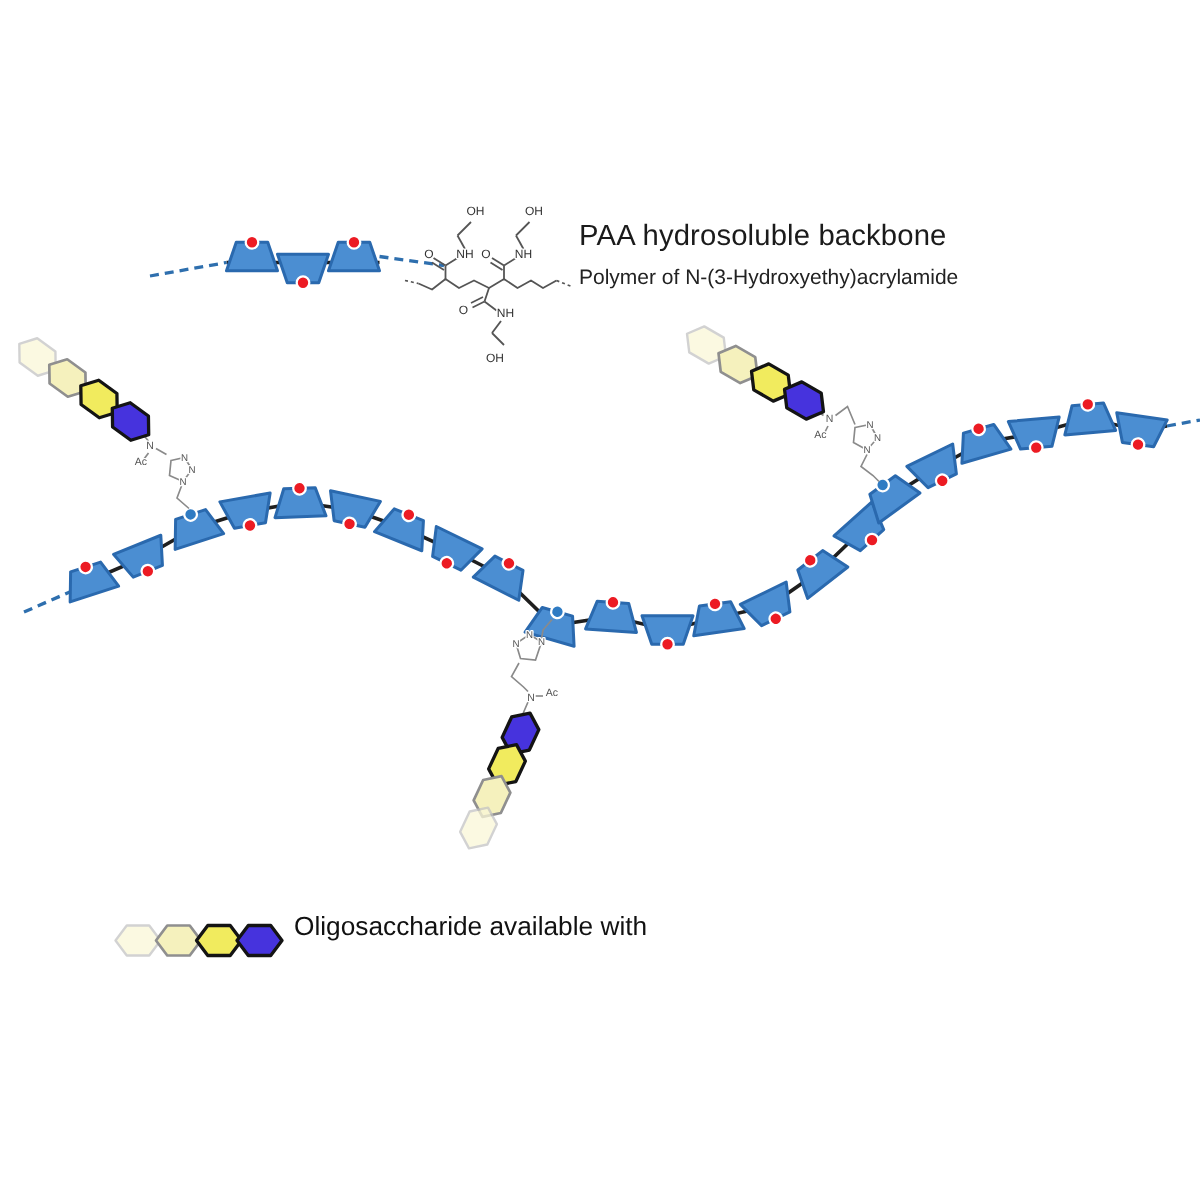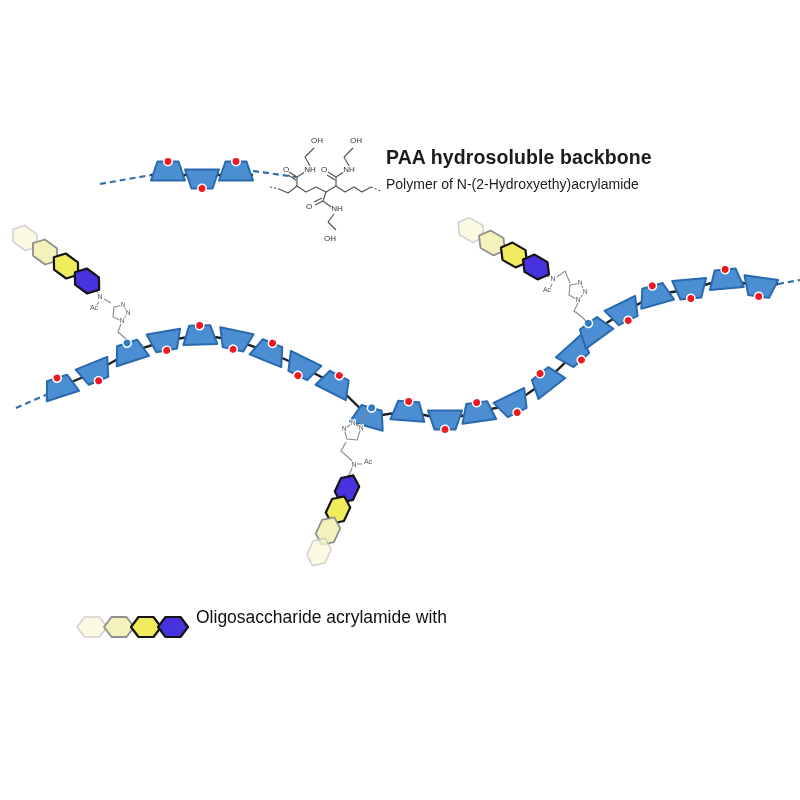--- a/index.html
+++ b/index.html
@@ -2,21 +2,21 @@
 <html><head>
 <meta charset="utf-8">
 <style>
   html,body{margin:0;padding:0;background:#ffffff;}
   .canvas{position:relative;width:800px;height:800px;background:#ffffff;overflow:hidden;
           font-family:"Liberation Sans",sans-serif;}
   svg{position:absolute;left:0;top:0;}
   svg text{font-family:"Liberation Sans",sans-serif;paint-order:stroke;stroke:#ffffff;
            stroke-width:1.8px;stroke-linejoin:round;}
   .title-block{position:absolute;left:386px;top:146px;color:#1b1b1b;}
-  .title{font-size:19.5px;font-weight:700;letter-spacing:.1px;}
+  .title{font-size:19.5px;font-weight:400;letter-spacing:.1px;}
   .subtitle{font-size:14px;margin-top:7px;color:#222;}
   .legend-text{position:absolute;left:196px;top:603px;color:#111;font-size:17.5px;line-height:28px;}
 </style>
 </head>
 <body>
 
 <div class="canvas">
   <svg width="800" height="800" viewBox="0 0 800 800">
       <polyline points="151,175 253,175" fill="none" stroke="#1f1f1f" stroke-width="2.4"></polyline>
       <polyline points="60,387 95,372 130,352 165,341 200,335 235,340 269,352 302,367 335,384 369,417 408,411 445,420 478,412 513,404 546,381 575,353 594,331 624,312 655,295 690,289 726,279 760,287 778,284" fill="none" stroke="#1f1f1f" stroke-width="2.4"></polyline>
@@ -228,18 +228,18 @@
       </g>
       <g transform="translate(146 627) rotate(0)" opacity="1">
         <polygon points="-15,0 -7.5,-10 7.5,-10 15,0 7.5,10 -7.5,10" fill="#f1eb5e" stroke="#141414" stroke-width="2.2" stroke-linejoin="round"></polygon>
       </g>
       <g transform="translate(173 627) rotate(0)" opacity="1">
         <polygon points="-15,0 -7.5,-10 7.5,-10 15,0 7.5,10 -7.5,10" fill="#4633dd" stroke="#141414" stroke-width="2.2" stroke-linejoin="round"></polygon>
       </g>
     </svg>
   <div class="title-block">
     <div class="title">PAA hydrosoluble backbone</div>
-    <div class="subtitle">Polymer of N-(2-Hydroxyethy)acrylamide</div>
+    <div class="subtitle">Polymer of N-(3-Hydroxyethy)acrylamide</div>
   </div>
   <div class="legend-text">
-    <div>Oligosaccharide acrylamide with</div>
+    <div>Oligosaccharide available with</div>
   </div>
 </div>
 
 </body></html>

